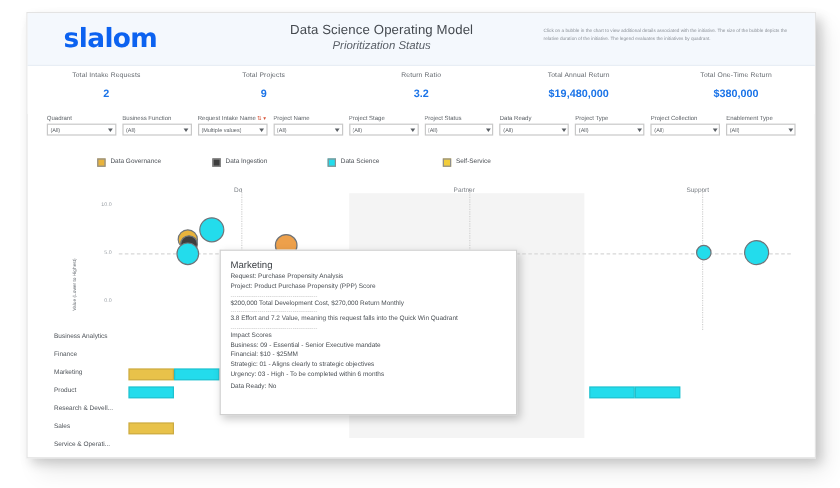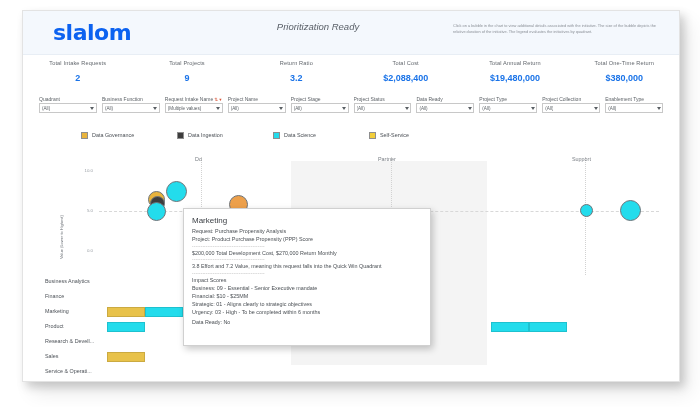--- a/index.html
+++ b/index.html
@@ -106,41 +106,38 @@
 </style>
 </head>
 <body>
 
 <div id="app">
   <div class="card">
 
     <div class="header">
       <div class="logo">slalom</div>
       <div class="title-wrap">
-        <div class="subtitle">Prioritization Ready</div>
+        <div class="title">Data Science Operating Model</div>
+        <div class="subtitle">Prioritization Status</div>
       </div>
       <div class="hint">Click on a bubble in the chart to view additional details associated with the initiative. The size of the bubble depicts the relative duration of the initiative. The legend evaluates the initiatives by quadrant.</div>
     </div>
 
     <div class="kpis">
       <div class="kpi">
         <div class="kpi-label">Total Intake Requests</div>
         <div class="kpi-value">2</div>
       </div>
       <div class="kpi">
         <div class="kpi-label">Total Projects</div>
         <div class="kpi-value">9</div>
       </div>
       <div class="kpi">
         <div class="kpi-label">Return Ratio</div>
         <div class="kpi-value">3.2</div>
-      </div>
-      <div class="kpi">
-        <div class="kpi-label">Total Cost</div>
-        <div class="kpi-value">$2,088,400</div>
       </div>
       <div class="kpi">
         <div class="kpi-label">Total Annual Return</div>
         <div class="kpi-value">$19,480,000</div>
       </div>
       <div class="kpi">
         <div class="kpi-label">Total One-Time Return</div>
         <div class="kpi-value">$380,000</div>
       </div>
     </div>

